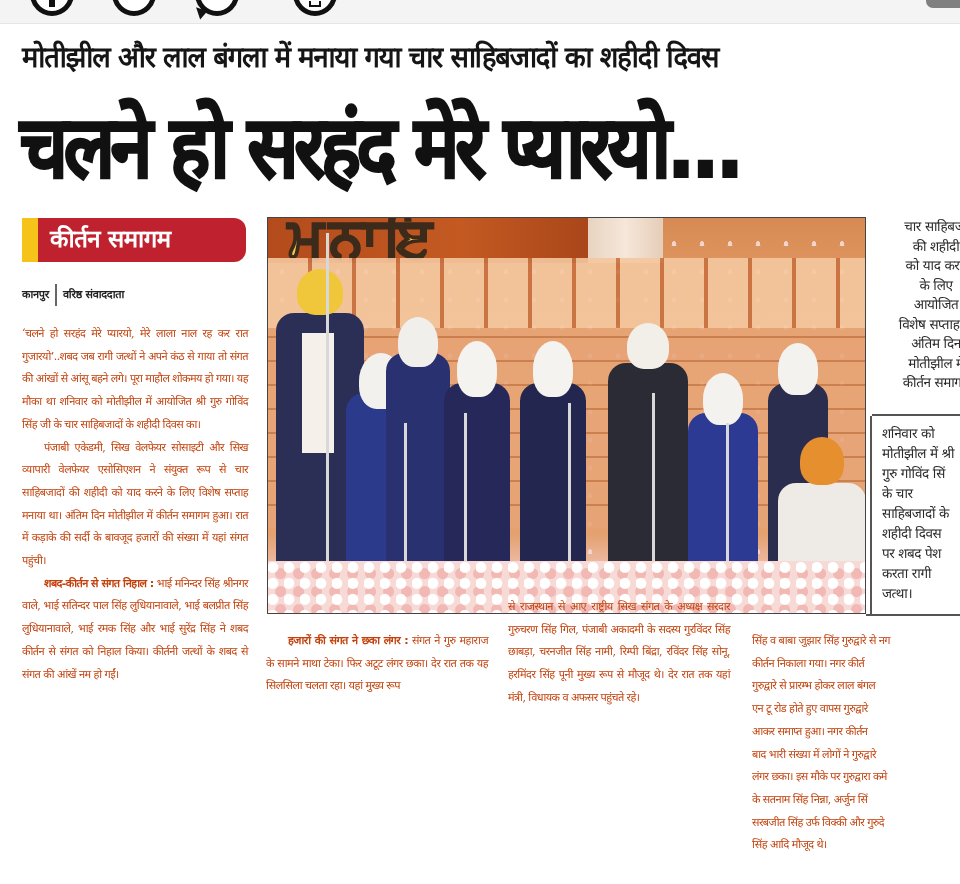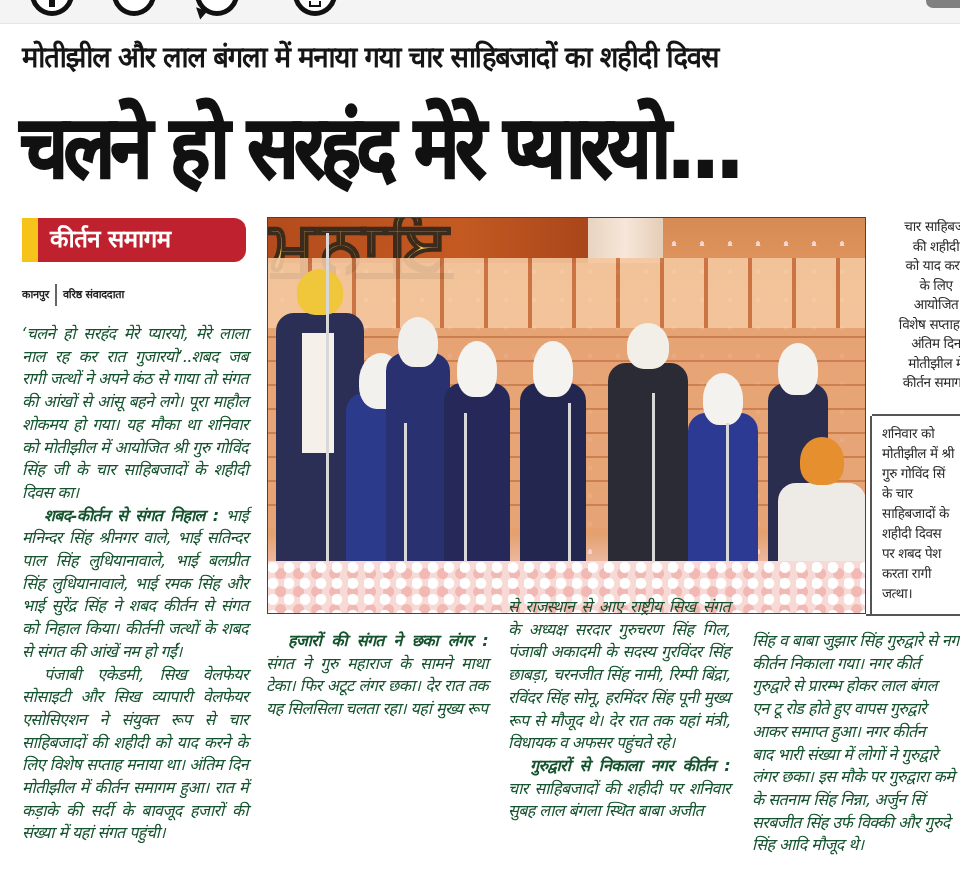--- a/index.html
+++ b/index.html
@@ -20,36 +20,36 @@
   .kicker { position: absolute; left: 22px; top: 36px; width: 920px; font-family: "DejaVu Sans", sans-serif; font-weight: bold; font-size: 29px; letter-spacing: -1.2px; transform: scaleX(0.94); transform-origin: left; white-space: nowrap; color: #151515; }
   .headline { position: absolute; left: 20px; top: 92px; width: 960px; font-family: "DejaVu Sans", sans-serif; font-weight: bold; font-size: 86px; line-height: 110px; letter-spacing: -5px; white-space: nowrap; color: #111; transform: scaleX(0.88); transform-origin: left; -webkit-text-stroke: 2px #111; }
 
   .section-tag { position: absolute; left: 22px; top: 218px; width: 224px; height: 44px; background: #c0212e; border-radius: 0 12px 12px 0; }
   .section-tag .accent { position: absolute; left: 0; top: 0; width: 16px; height: 44px; background: #f6c31a; }
   .section-tag .label { position: absolute; left: 28px; top: 3px; color: #fff; font-weight: bold; font-size: 24px; letter-spacing: -0.5px; white-space: nowrap; }
 
   .dateline { position: absolute; left: 22px; top: 284px; font-size: 11px; font-weight: bold; color: #222; white-space: nowrap; letter-spacing: -0.3px; }
   .dateline .sep { display: inline-block; width: 2px; height: 22px; background: #666; vertical-align: middle; margin: 0 6px; }
 
-  .col { position: absolute; font-family: "DejaVu Serif", serif; font-size: 16px; line-height: 22.7px; color: #14532d; text-align: justify; letter-spacing: -0.55px; font-style: italic; }
+  .col { position: absolute; font-family: "DejaVu Serif", serif; font-size: 11px; line-height: 22.7px; color: #c2410c; text-align: justify; letter-spacing: -0.55px; }
   .col p { text-indent: 0; }
   .col p.indent { text-indent: 22px; }
   .col .sub { font-family: "DejaVu Sans", sans-serif; font-weight: bold; letter-spacing: -0.6px; }
   .col-1 { left: 22px; top: 323px; width: 226px; }
   .col-2 { left: 266px; top: 630px; width: 222px; }
   .col-3 { left: 508px; top: 596px; width: 222px; }
   .col-4 { left: 752px; top: 630px; width: 230px; text-align: left; }
   .col-4 p { white-space: nowrap; }
 
   .photo { position: absolute; left: 267px; top: 217px; width: 599px; height: 397px; border: 1.5px solid #444; overflow: hidden;
     background:
       radial-gradient(ellipse at 50% 100%, #f5d9d6 0%, #f3cfca 12%, transparent 13%) 0 0/28px 28px,
       linear-gradient(180deg, #d78a53 0%, #e6a06c 25%, #e9a978 55%, #e4a16f 80%, #f2c8c2 92%, #f7dfdc 100%); }
   .photo .banner { position: absolute; left: 0; top: 0; width: 320px; height: 45px; background: linear-gradient(90deg, #b34b1c, #c45a22 60%, #a9461a); }
-  .photo .banner-text { position: absolute; left: 2px; top: -12px; font-family: "DejaVu Sans", sans-serif; font-weight: bold; font-size: 68px; color: #f1c74c; -webkit-text-stroke: 2px #3c2a1a; letter-spacing: 6px; text-decoration: underline; }
+  .photo .banner-text { position: absolute; left: 20px; top: -12px; font-family: "DejaVu Sans", sans-serif; font-weight: bold; font-size: 54px; color: #f1c74c; -webkit-text-stroke: 2px #3c2a1a; letter-spacing: 6px; }
   .photo .pillar { position: absolute; left: 320px; top: 0; width: 75px; height: 45px; background: linear-gradient(90deg, #e8d3c0, #f6e7da, #e5cdb7); }
   .photo .arches { position: absolute; left: 0; top: 40px; width: 599px; height: 70px;
     background: repeating-linear-gradient(90deg, #f4c79f 0 40px, #c9703f 40px 44px); opacity: 0.9; }
   .photo .wall { position: absolute; left: 0; top: 110px; width: 599px; height: 200px;
     background: repeating-linear-gradient(0deg, #e7a476 0 22px, #c77a4a 22px 24px), #e8a779; opacity: 0.85; }
   .figure { position: absolute; bottom: 40px; border-radius: 18px 18px 4px 4px; }
   .figure .head { position: absolute; left: 50%; transform: translateX(-50%); border-radius: 50% 50% 40% 40%; }
   .flowers { position: absolute; left: 0; bottom: 0; width: 599px; height: 52px;
     background: radial-gradient(circle at 30% 40%, #fff 0 5px, transparent 6px) 0 0/16px 16px,
                 radial-gradient(circle at 70% 70%, #f2b9b4 0 5px, transparent 6px) 0 0/18px 18px,
@@ -86,22 +86,22 @@
   <div class="accent"></div>
   <div class="label">कीर्तन समागम</div>
 </div>
 
 <div class="dateline">
   <span>कानपुर</span><span class="sep"></span><span>वरिष्ठ संवाददाता</span>
 </div>
 
 <div class="col col-1">
   <p>‘चलने हो सरहंद मेरे प्यारयो, मेरे लाला नाल रह कर रात गुजारयो’..शबद जब रागी जत्थों ने अपने कंठ से गाया तो संगत की आंखों से आंसू बहने लगे। पूरा माहौल शोकमय हो गया। यह मौका था शनिवार को मोतीझील में आयोजित श्री गुरु गोविंद सिंह जी के चार साहिबजादों के शहीदी दिवस का।</p>
+  <p class="indent">पंजाबी एकेडमी, सिख वेलफेयर सोसाइटी और सिख व्यापारी वेलफेयर एसोसिएशन ने संयुक्त रूप से चार साहिबजादों की शहीदी को याद करने के लिए विशेष सप्ताह मनाया था। अंतिम दिन मोतीझील में कीर्तन समागम हुआ। रात में कड़ाके की सर्दी के बावजूद हजारों की संख्या में यहां संगत पहुंची।</p>
   <p class="indent"><span class="sub">शबद-कीर्तन से संगत निहाल :</span><span> भाई मनिन्दर सिंह श्रीनगर वाले, भाई सतिन्दर पाल सिंह लुधियानावाले, भाई बलप्रीत सिंह लुधियानावाले, भाई रमक सिंह और भाई सुरेंद्र सिंह ने शबद कीर्तन से संगत को निहाल किया। कीर्तनी जत्थों के शबद से संगत की आंखें नम हो गईं।</span></p>
-  <p class="indent">पंजाबी एकेडमी, सिख वेलफेयर सोसाइटी और सिख व्यापारी वेलफेयर एसोसिएशन ने संयुक्त रूप से चार साहिबजादों की शहीदी को याद करने के लिए विशेष सप्ताह मनाया था। अंतिम दिन मोतीझील में कीर्तन समागम हुआ। रात में कड़ाके की सर्दी के बावजूद हजारों की संख्या में यहां संगत पहुंची।</p>
 </div>
 
 <div class="photo">
   <div class="banner">
       <span class="banner-text">ਮਨਾਇ</span>
     </div>
   <div class="pillar"></div>
   <div class="arches"></div>
   <div class="wall"></div>
 
@@ -169,21 +169,20 @@
   <span>जत्था।</span>
 </div>
 <div class="caption-rule"></div>
 
 <div class="col col-2">
   <p class="indent"><span class="sub">हजारों की संगत ने छका लंगर :</span><span> संगत ने गुरु महाराज के सामने माथा टेका। फिर अटूट लंगर छका। देर रात तक यह सिलसिला चलता रहा। यहां मुख्य रूप</span></p>
 </div>
 
 <div class="col col-3">
   <p>से राजस्थान से आए राष्ट्रीय सिख संगत के अध्यक्ष सरदार गुरुचरण सिंह गिल, पंजाबी अकादमी के सदस्य गुरविंदर सिंह छाबड़ा, चरनजीत सिंह नामी, रिम्पी बिंद्रा, रविंदर सिंह सोनू, हरमिंदर सिंह पूनी मुख्य रूप से मौजूद थे। देर रात तक यहां मंत्री, विधायक व अफसर पहुंचते रहे।</p>
-  <p class="indent"><span class="sub">गुरुद्वारों से निकाला नगर कीर्तन :</span><span> चार साहिबजादों की शहीदी पर शनिवार सुबह लाल बंगला स्थित बाबा अजीत</span></p>
 </div>
 
 <div class="col col-4">
   <p>सिंह व बाबा जुझार सिंह गुरुद्वारे से नग</p>
   <p>कीर्तन  निकाला  गया।  नगर  कीर्त</p>
   <p>गुरुद्वारे से प्रारम्भ होकर लाल बंगल</p>
   <p>एन टू रोड होते हुए वापस गुरुद्वारे</p>
   <p>आकर समाप्त हुआ। नगर कीर्तन</p>
   <p>बाद भारी संख्या में लोगों ने गुरुद्वारे</p>
   <p>लंगर छका। इस मौके पर गुरुद्वारा कमे</p>

